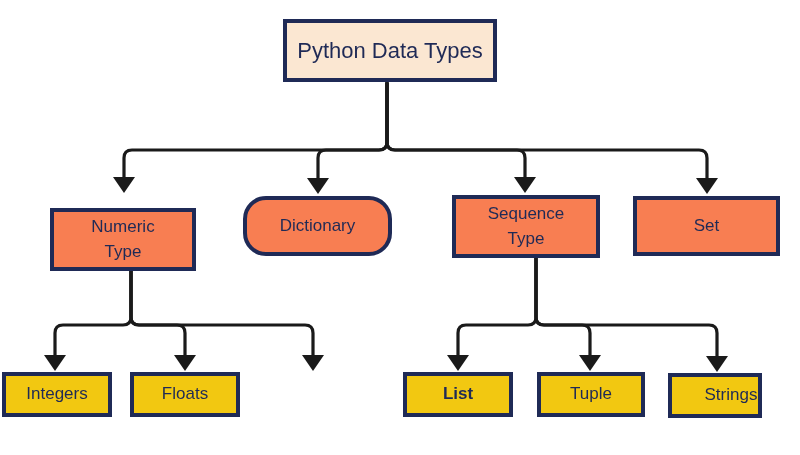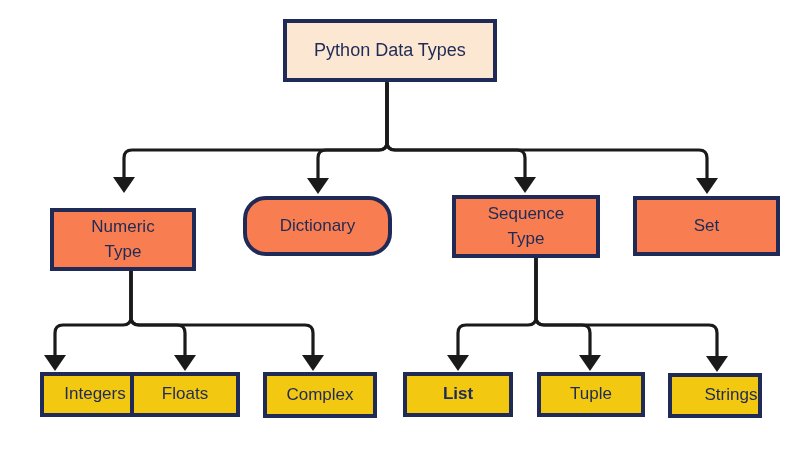--- a/index.html
+++ b/index.html
@@ -25,36 +25,36 @@
     justify-content: center;
     text-align: center;
     color: #1F2A56;
     line-height: 1.45;
   }
   .node .lbl { display: block; }
   .root-node {
     background: #FBE7D2;
     left: 283px; top: 19px;
     width: 214px; height: 63px;
-    font-size: 18px;
+    font-size: 22px;
   }
   .branch-node {
     background: #F87E52;
     font-size: 17px;
   }
   .branch-node .lbl { max-width: 104px; }
   .n-numeric   { left: 50px;  top: 195px; width: 146px; height: 63px; margin-top: 13px; }
   .n-dict      { left: 243px; top: 196px; width: 149px; height: 60px; border-radius: 23px; }
   .n-sequence  { left: 452px; top: 195px; width: 148px; height: 63px; }
   .n-set       { left: 633px; top: 196px; width: 147px; height: 60px; }
   .leaf-node {
     background: #F2C811;
     font-size: 17px;
   }
-  .n-integers { left: 2px;   top: 372px; width: 110px; height: 45px; margin-left: 38px; }
+  .n-integers { left: 2px;   top: 372px; width: 110px; height: 45px; }
   .n-floats   { left: 130px; top: 372px; width: 110px; height: 45px; }
   .n-complex  { left: 263px; top: 372px; width: 114px; height: 46px; }
   .n-list     { left: 403px; top: 372px; width: 110px; height: 45px; font-weight: bold; }
   .n-tuple    { left: 537px; top: 372px; width: 108px; height: 45px; }
   .n-strings  { left: 668px; top: 373px; width: 94px; height: 45px; padding-left: 32px; }
   .edge-path {
     fill: none;
     stroke: #1A1A1A;
     stroke-width: 3.2;
     stroke-linecap: round;
@@ -129,23 +129,20 @@
   <div class="node branch-node n-set">
     <span class="lbl">Set</span>
   </div>
 
   <div class="node leaf-node n-integers">
     <span class="lbl">Integers</span>
   </div>
   <div class="node leaf-node n-floats">
     <span class="lbl">Floats</span>
   </div>
-  <div class="node leaf-node n-complex">
-    <span class="lbl">Complex</span>
-  </div>
   <div class="node leaf-node n-list">
     <span class="lbl">List</span>
   </div>
   <div class="node leaf-node n-tuple">
     <span class="lbl">Tuple</span>
   </div>
   <div class="node leaf-node n-strings">
     <span class="lbl">Strings</span>
   </div>
 

